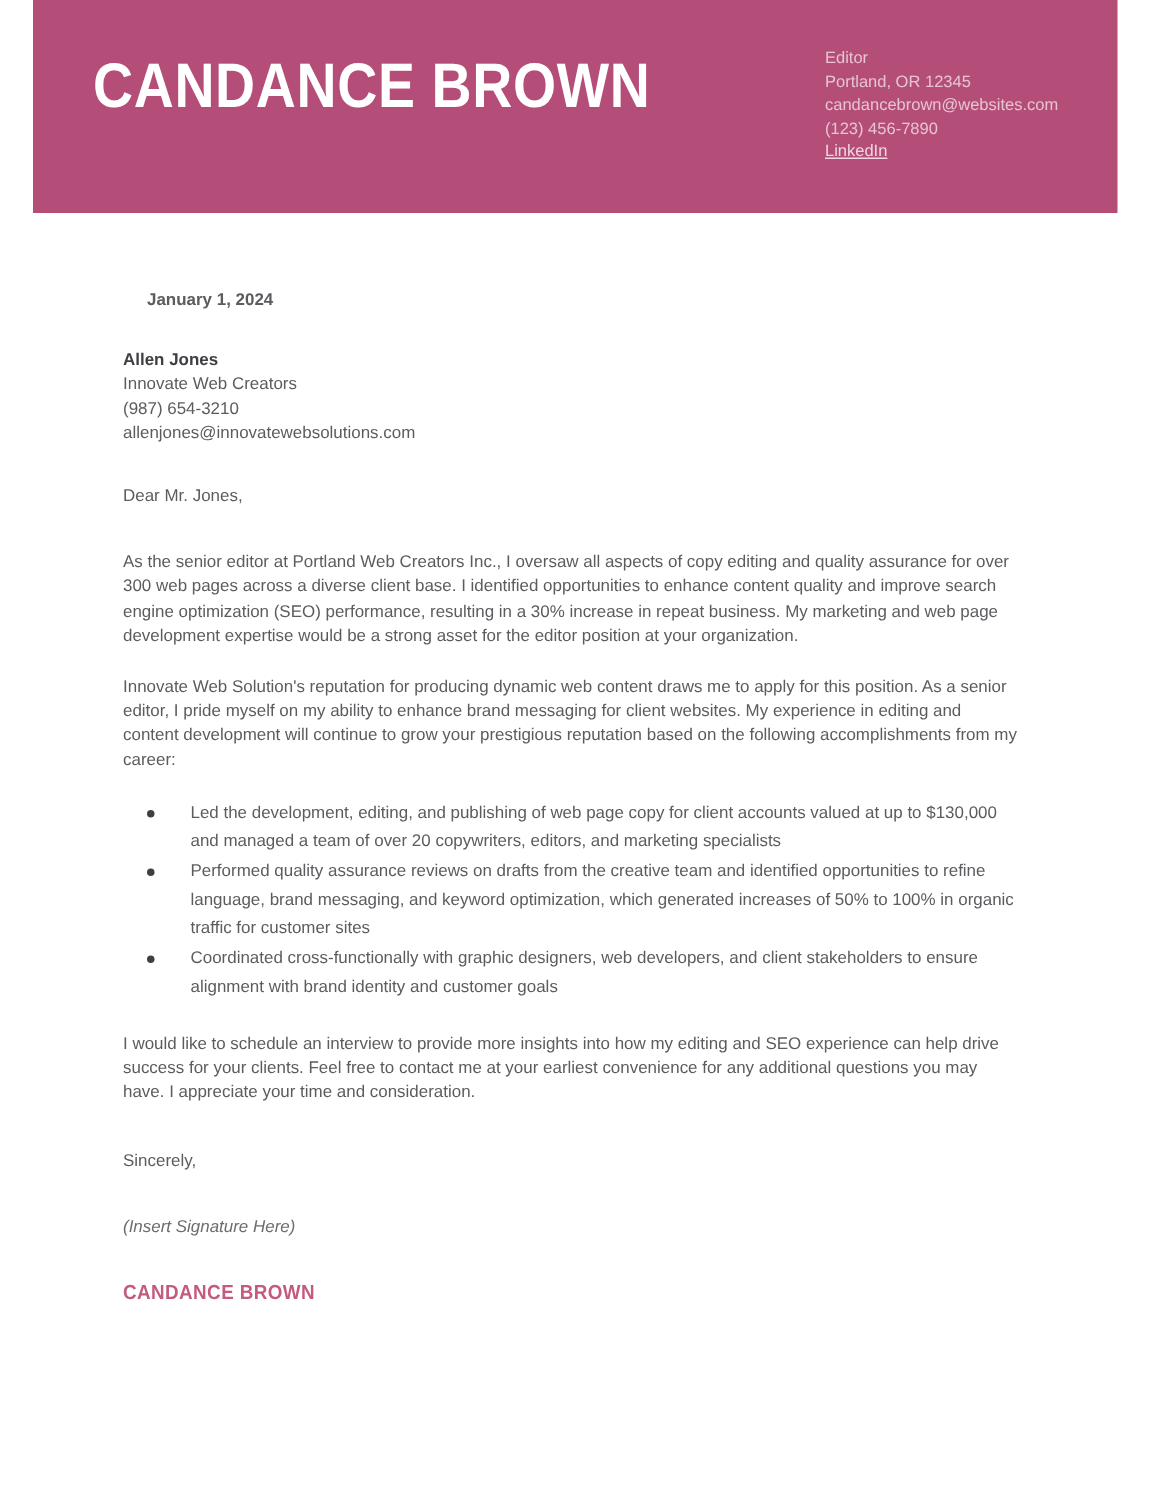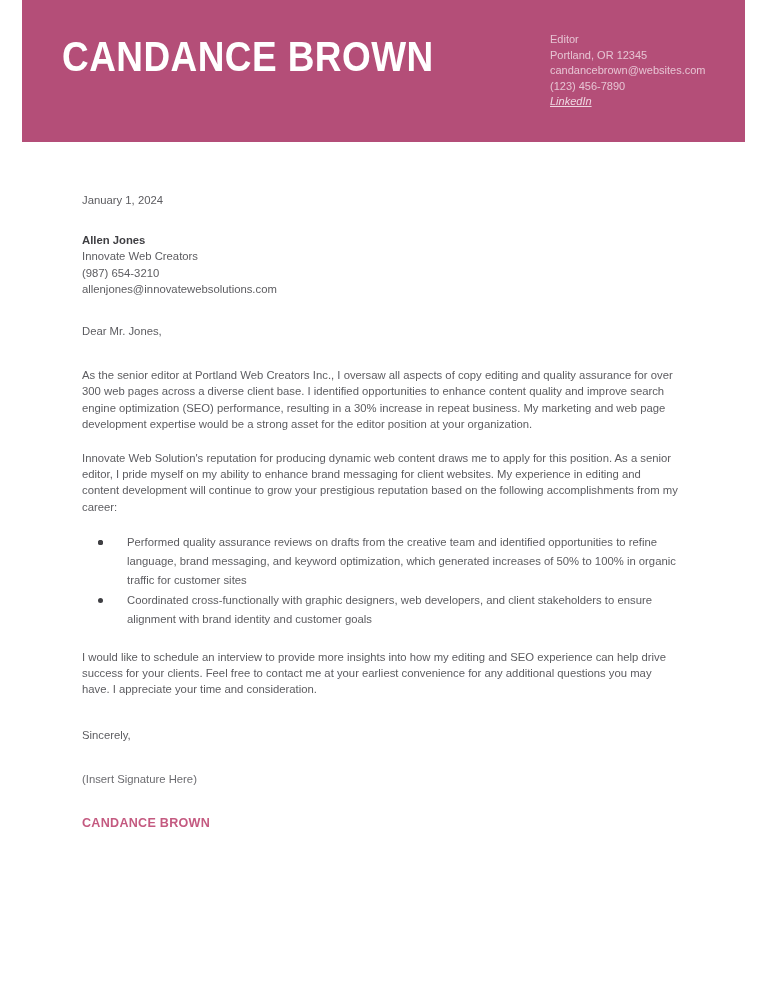--- a/index.html
+++ b/index.html
@@ -52,36 +52,36 @@
     font-size: 11px;
     line-height: 15.5px;
   }
   .header-contact div {
     white-space: nowrap;
   }
   .header-contact .link {
     color: #efd7e2;
     text-decoration: underline;
     cursor: pointer;
-    font-style: italic;
   }
 
   
   .letter {
     position: absolute;
     left: 82px;
     top: 192px;
     width: 596px;
     color: #5c5c60;
     font-size: 11.3px;
     line-height: 16.2px;
   }
 
   .date-line {
-    margin: 0 0 24px 0;
+    margin: 0 0 24px 16px;
+    font-weight: bold;
   }
 
   .recipient {
     margin: 12px 0 26px 0;
   }
   .recipient div { line-height: 16.2px; }
   .recipient .rec-name {
     font-weight: 700;
     color: #3f3f43;
   }
@@ -118,20 +118,21 @@
 
   .closing-para {
     margin: 20px 0 0 0;
   }
 
   .signoff {
     margin: 30px 0 0 0;
   }
   .signature-placeholder {
     margin: 27px 0 0 0;
+    font-style: italic;
     color: #6c6c70;
   }
   .signature-name {
     margin: 28px 0 0 0;
     color: #c45a80;
     font-family: "Liberation Sans Narrow", "Liberation Sans", sans-serif;
     font-size: 13.5px;
     font-weight: 700;
     letter-spacing: 0.3px;
     transform: scaleX(0.93);
@@ -168,20 +169,21 @@
 
     <div class="salutation">Dear Mr. Jones,</div>
 
     <p class="para">As the senior editor at Portland Web Creators Inc., I oversaw all aspects of copy editing and quality assurance for over 300 web pages across a diverse client base. I identified opportunities to enhance content quality and improve search engine optimization (SEO) performance, resulting in a 30% increase in repeat business. My marketing and web page development expertise would be a strong asset for the editor position at your organization.</p>
 
     <p class="para">Innovate Web Solution's reputation for producing dynamic web content draws me to apply for this position. As a senior editor, I pride myself on my ability to enhance brand messaging for client websites. My experience in editing and content development will continue to grow your prestigious reputation based on the following accomplishments from my career:</p>
 
     <ul class="bullets">
       <li>
         <span class="bullet-dot"></span>
+        <span>Led the development, editing, and publishing of web page copy for client accounts valued at up to $130,000 and managed a team of over 20 copywriters, editors, and marketing specialists</span>
       </li>
       <li>
         <span class="bullet-dot"></span>
         <span>Performed quality assurance reviews on drafts from the creative team and identified opportunities to refine language, brand messaging, and keyword optimization, which generated increases of 50% to 100% in organic traffic for customer sites</span>
       </li>
       <li>
         <span class="bullet-dot"></span>
         <span>Coordinated cross-functionally with graphic designers, web developers, and client stakeholders to ensure alignment with brand identity and customer goals</span>
       </li>
     </ul>

